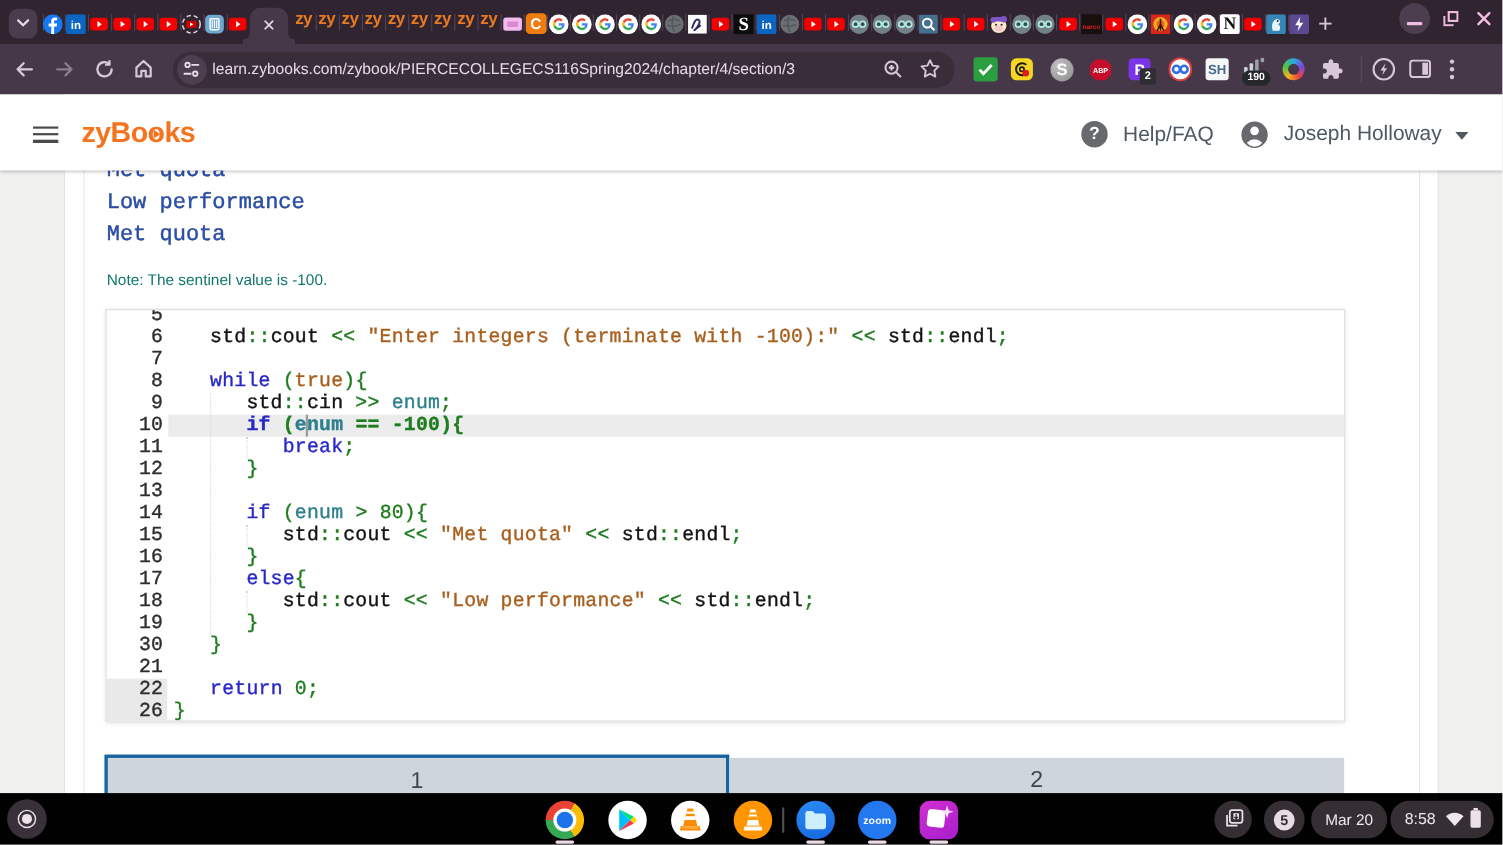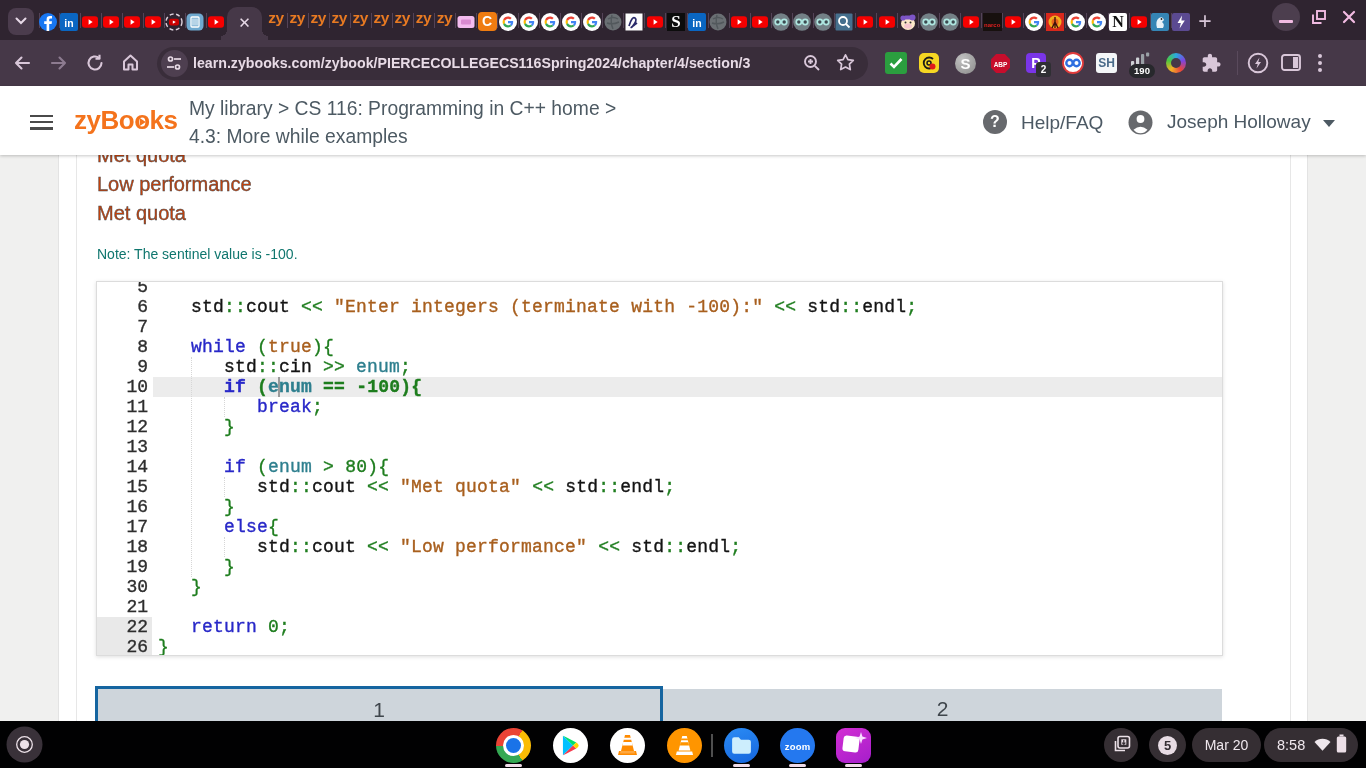--- a/index.html
+++ b/index.html
@@ -8,32 +8,32 @@
 .fv{position:absolute;top:13px;width:18px;height:18px;}
 .tsep{position:absolute;top:13px;width:1px;height:15px;background:#544357;}
 #atab{position:absolute;left:227px;top:7px;width:35px;height:33px;background:#463848;border-radius:10px 10px 0 0;}
 #atab .ft{position:absolute;bottom:0;width:6px;height:10px;}
 #atab .x{position:absolute;left:50%;top:50%;transform:translate(-50%,-56%);color:#e7d9e7;font-size:15px;font-weight:400;}
 .zyfav{position:absolute;top:9px;width:22px;height:20px;color:#e87a22;font-weight:700;font-size:15.5px;text-align:center;letter-spacing:-0.5px;}
 #newtab{position:absolute;left:1192px;top:9px;width:26px;height:26px;color:#d8c6d8;font-size:23px;font-weight:300;text-align:center;line-height:24px;}
 #minhalo{position:absolute;left:1272px;top:3px;width:28px;height:28px;border-radius:50%;background:#4c3e4e;}
 #mindash{position:absolute;left:1279px;top:20px;width:14px;height:3px;background:#f2bbe2;border-radius:1px;}
 #tb{position:absolute;left:0;top:40px;width:1366px;height:46px;background:#463848;}
-#omni{position:absolute;left:157px;top:47px;width:711px;height:33px;border-radius:17px;background:#392d3a;font-weight:bold;}
+#omni{position:absolute;left:157px;top:47px;width:711px;height:33px;border-radius:17px;background:#392d3a;}
 #tune{position:absolute;left:4px;top:3px;width:27px;height:27px;border-radius:50%;background:#4e3f50;}
 #url{position:absolute;left:36px;top:0;height:33px;line-height:33px;font-size:14.2px;color:#e8dbe6;white-space:nowrap;}
 #page{position:absolute;left:0;top:86px;width:1366px;height:635px;background:#f0f0ef;}
 #main{position:absolute;left:58px;top:0;width:1248px;height:635px;background:#fff;border-left:1px solid #e3e3e3;border-right:1px solid #e3e3e3;}
 .cardline{position:absolute;top:86px;width:1px;height:635px;background:#e7e7e7;z-index:1;}
 #zyhdr{position:absolute;left:0;top:86px;width:1366px;height:69px;background:#fff;box-shadow:0 1px 3px rgba(0,0,0,0.22);z-index:5;text-decoration:underline;}
 #zylogo{position:absolute;left:74px;top:19px;font-size:26px;font-weight:700;color:#f4731c;letter-spacing:-0.5px;}
 #oplay,#oplay2{position:absolute;left:50%;top:56%;transform:translate(-38%,-50%);width:0;height:0;border-left:6px solid #f4731c;border-top:4px solid transparent;border-bottom:4px solid transparent;display:none;}
 #oplay2{display:block;}
 #crumbs{position:absolute;left:189px;top:9px;font-size:19.3px;line-height:28px;color:#4d5a63;}
-#outpre{position:absolute;left:97px;top:141px;font-family:Liberation Sans, sans-serif;font-size:20px;line-height:29px;color:#c2410c;white-space:pre;z-index:1;-webkit-text-stroke:0.4px #3d4c54;}
+#outpre{position:absolute;left:97px;top:141px;font-family:Liberation Mono, monospace;font-size:20px;line-height:29px;color:#1d4ed8;white-space:pre;z-index:1;-webkit-text-stroke:0.4px #3d4c54;}
 #note{position:absolute;left:97px;top:246px;font-size:14px;color:#0f766e;z-index:1;}
 #code{position:absolute;left:96px;top:281px;width:1125px;height:373px;background:#fff;border:1px solid #dcdcdc;box-shadow:0 1px 4px rgba(0,0,0,0.13);overflow:hidden;z-index:1;}
 .gn{position:absolute;left:0;width:51px;padding-right:4px;text-align:right;font-family:"Liberation Mono",monospace;font-size:18px;line-height:20px;color:#2e2e2e;-webkit-text-stroke:0.35px #2e2e2e;}
 .cl{position:absolute;left:61px;font-family:"Liberation Mono",monospace;font-size:18px;line-height:20px;color:#141414;white-space:pre;letter-spacing:0.2px;-webkit-text-stroke:0.35px currentColor;}
 .k{color:#2828c8;}
 .g{color:#1e7d1e;}
 .s{color:#a85f1e;}
 .t{color:#2e7f8e;}
 #hl{position:absolute;left:56px;top:95px;width:1069px;height:20px;background:#ececec;}
 #gut2{position:absolute;left:0;top:335px;width:55px;height:38px;background:#e9e9e9;}
@@ -444,21 +444,20 @@
 <div class="cl" style="top:355px;"><span class="g">}</span></div>
 <div id="cursor"></div>
 </div>
 <div id="b1">1</div>
 <div id="b2">2</div>
 <div id="zyhdr">
 <div style="position:absolute;left:30px;top:28.5px;width:23px;height:2.7px;background:#4a4a4a;"></div>
 <div style="position:absolute;left:30px;top:34.8px;width:23px;height:2.7px;background:#4a4a4a;"></div>
 <div style="position:absolute;left:30px;top:41.1px;width:23px;height:2.7px;background:#4a4a4a;"></div>
 <div id="zylogo">zyB<span style="position:relative;">o</span><span style="position:relative;">o<span id="oplay2"></span></span>ks</div>
-<div id="crumbs">My library &gt; CS 116: Programming in C++ home &gt;<br>4.3: More while examples</div>
 <div style="position:absolute;left:983px;top:24px;width:24px;height:24px;border-radius:50%;background:#67696d;color:#fff;font-size:16px;font-weight:700;text-align:center;line-height:24px;">?</div>
 <div style="position:absolute;left:1021px;top:26px;font-size:19px;color:#4c5964;">Help/FAQ</div>
 <svg style="position:absolute;left:1128px;top:24px;" width="25" height="25" viewBox="0 0 25 25">
         <circle cx="12.5" cy="12.5" r="12" fill="#67696d"></circle>
         <circle cx="12.5" cy="9" r="3.9" fill="#fff"></circle>
         <path d="M5.5 19.8 Q12.5 13.5 19.5 19.8 Q16.5 23.3 12.5 23.3 Q8.5 23.3 5.5 19.8 Z" fill="#fff"></path>
       </svg>
 <div style="position:absolute;left:1167px;top:25px;font-size:19px;color:#4c5964;">Joseph Holloway</div>
 <div style="position:absolute;left:1323px;top:34px;width:0;height:0;border-left:6.5px solid transparent;border-right:6.5px solid transparent;border-top:7px solid #4d5a63;"></div>
 </div>

